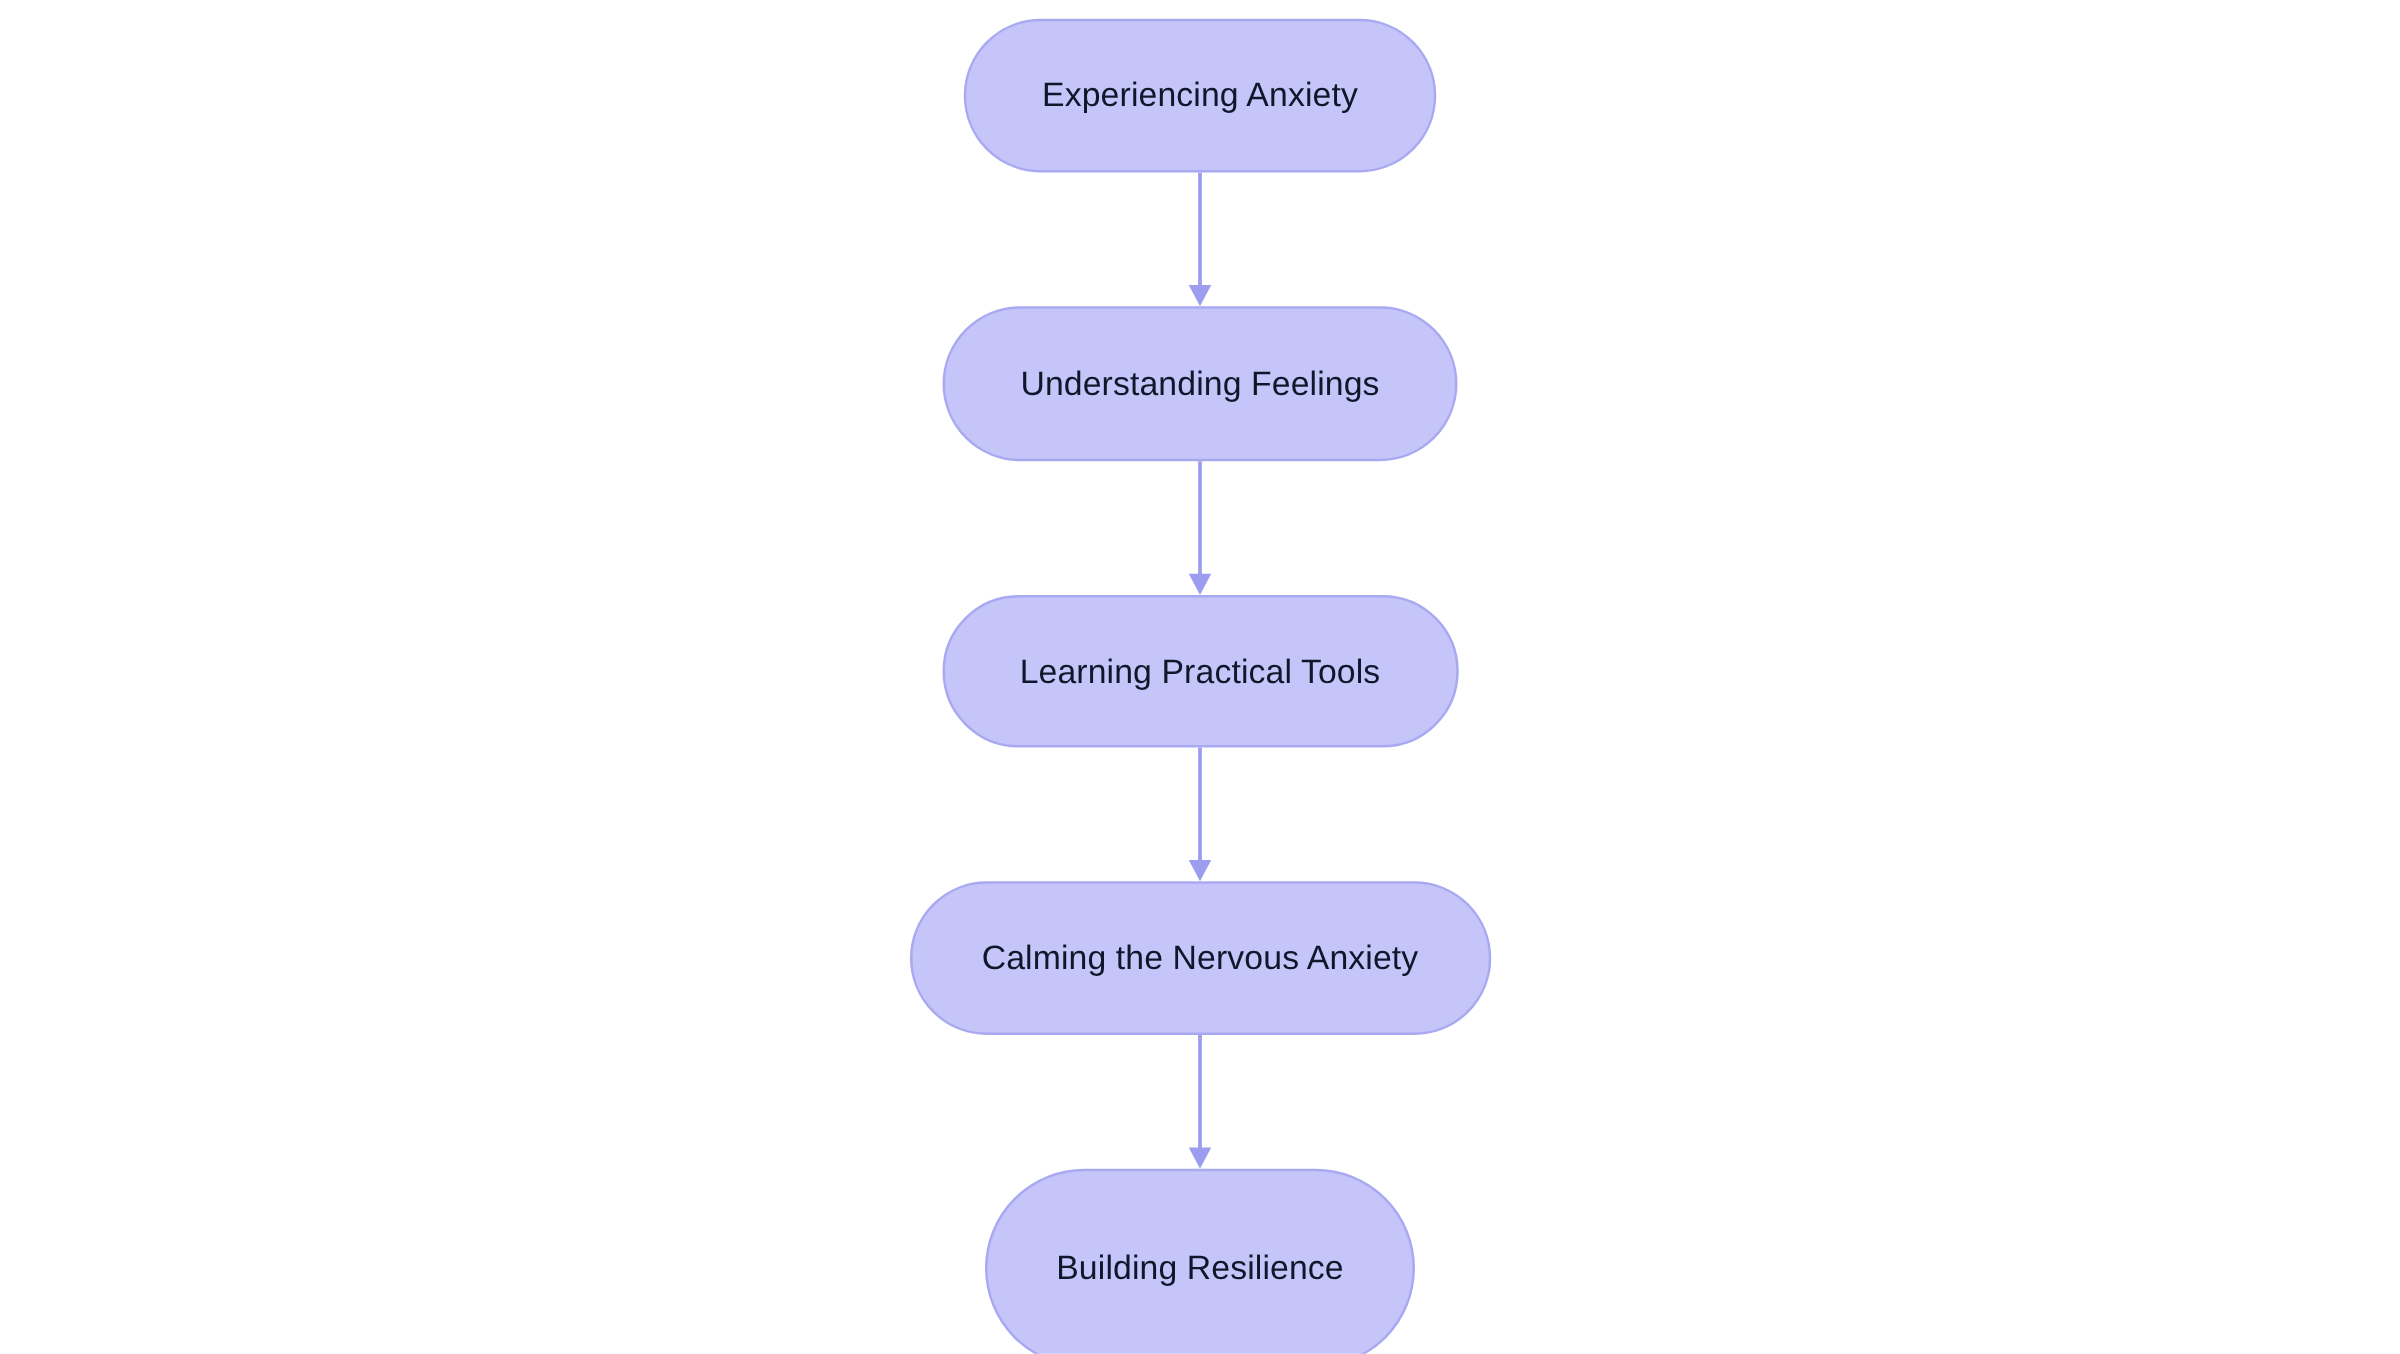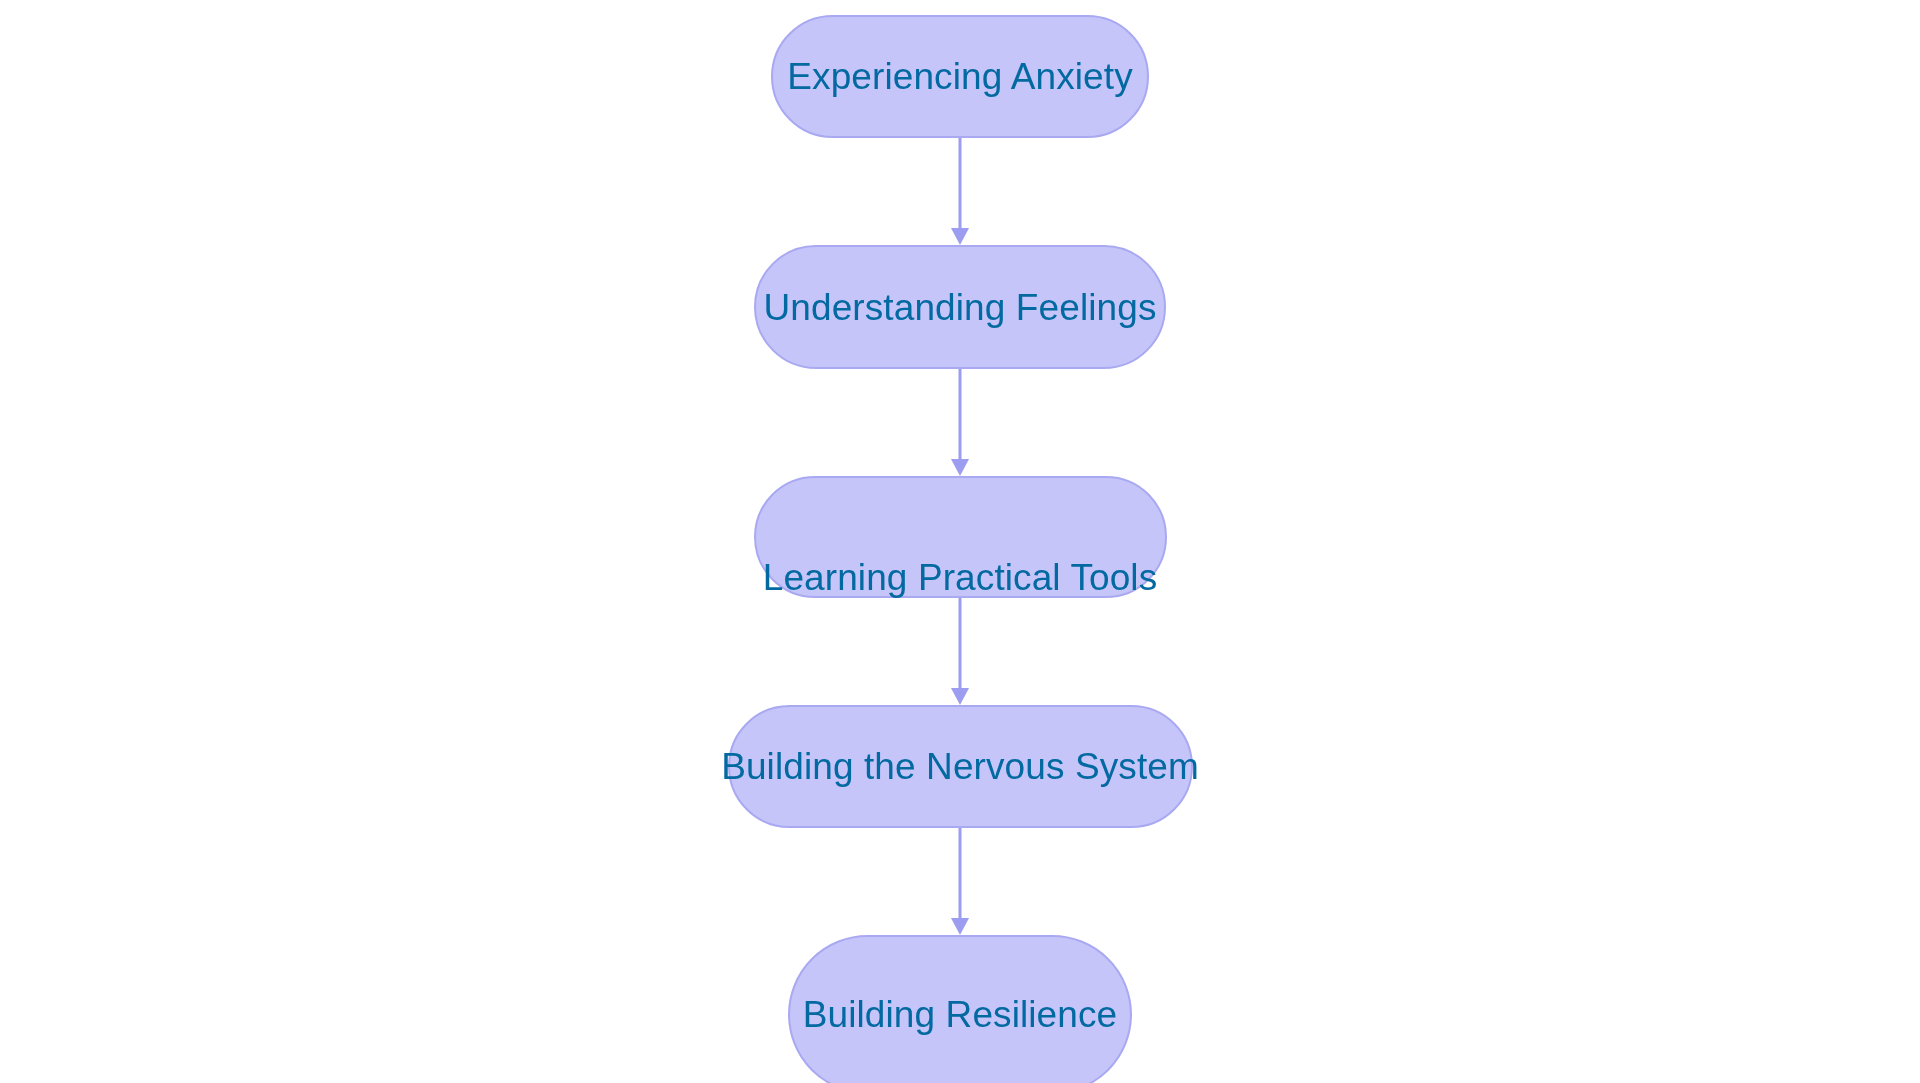--- a/index.html
+++ b/index.html
@@ -31,33 +31,33 @@
     display: flex;
     align-items: center;
     justify-content: center;
     background: #c5c5fa;
     border: 2px solid #a9a9f2;
     border-radius: 999px;
     padding: 0 46px;
     flex: 0 0 auto;
   }
   .node-label {
-    color: #0369a1;
-    font-size: 37px;
+    color: #0f172a;
+    font-size: 27px;
     font-weight: 400;
     line-height: 1;
     letter-spacing: 0.1px;
     white-space: nowrap;
     font-family: "Liberation Sans", sans-serif;
   }
 
   
   .node-0 { width: 378px; height: 123px; margin-top: 15px; }
   .node-1 { width: 412px; height: 124px; text-align: right; }
-  .node-2 { width: 413px; height: 122px; align-items: flex-end; }
+  .node-2 { width: 413px; height: 122px; }
   .node-3 { width: 465px; height: 123px; }
   .node-4 { width: 344px; height: 159px; }
 
   
   .connector {
     position: relative;
     width: 20px;
     height: 107px;
     flex: 0 0 auto;
     display: block;
@@ -109,21 +109,21 @@
   <div class="node node-2">
     <span class="node-label">Learning Practical Tools</span>
   </div>
 
   <div class="connector">
     <div class="connector-line"></div>
     <div class="connector-arrowhead"></div>
   </div>
 
   <div class="node node-3">
-    <span class="node-label">Building the Nervous System</span>
+    <span class="node-label">Calming the Nervous Anxiety</span>
   </div>
 
   <div class="connector">
     <div class="connector-line"></div>
     <div class="connector-arrowhead"></div>
   </div>
 
   <div class="node node-4">
     <span class="node-label">Building Resilience</span>
   </div>

